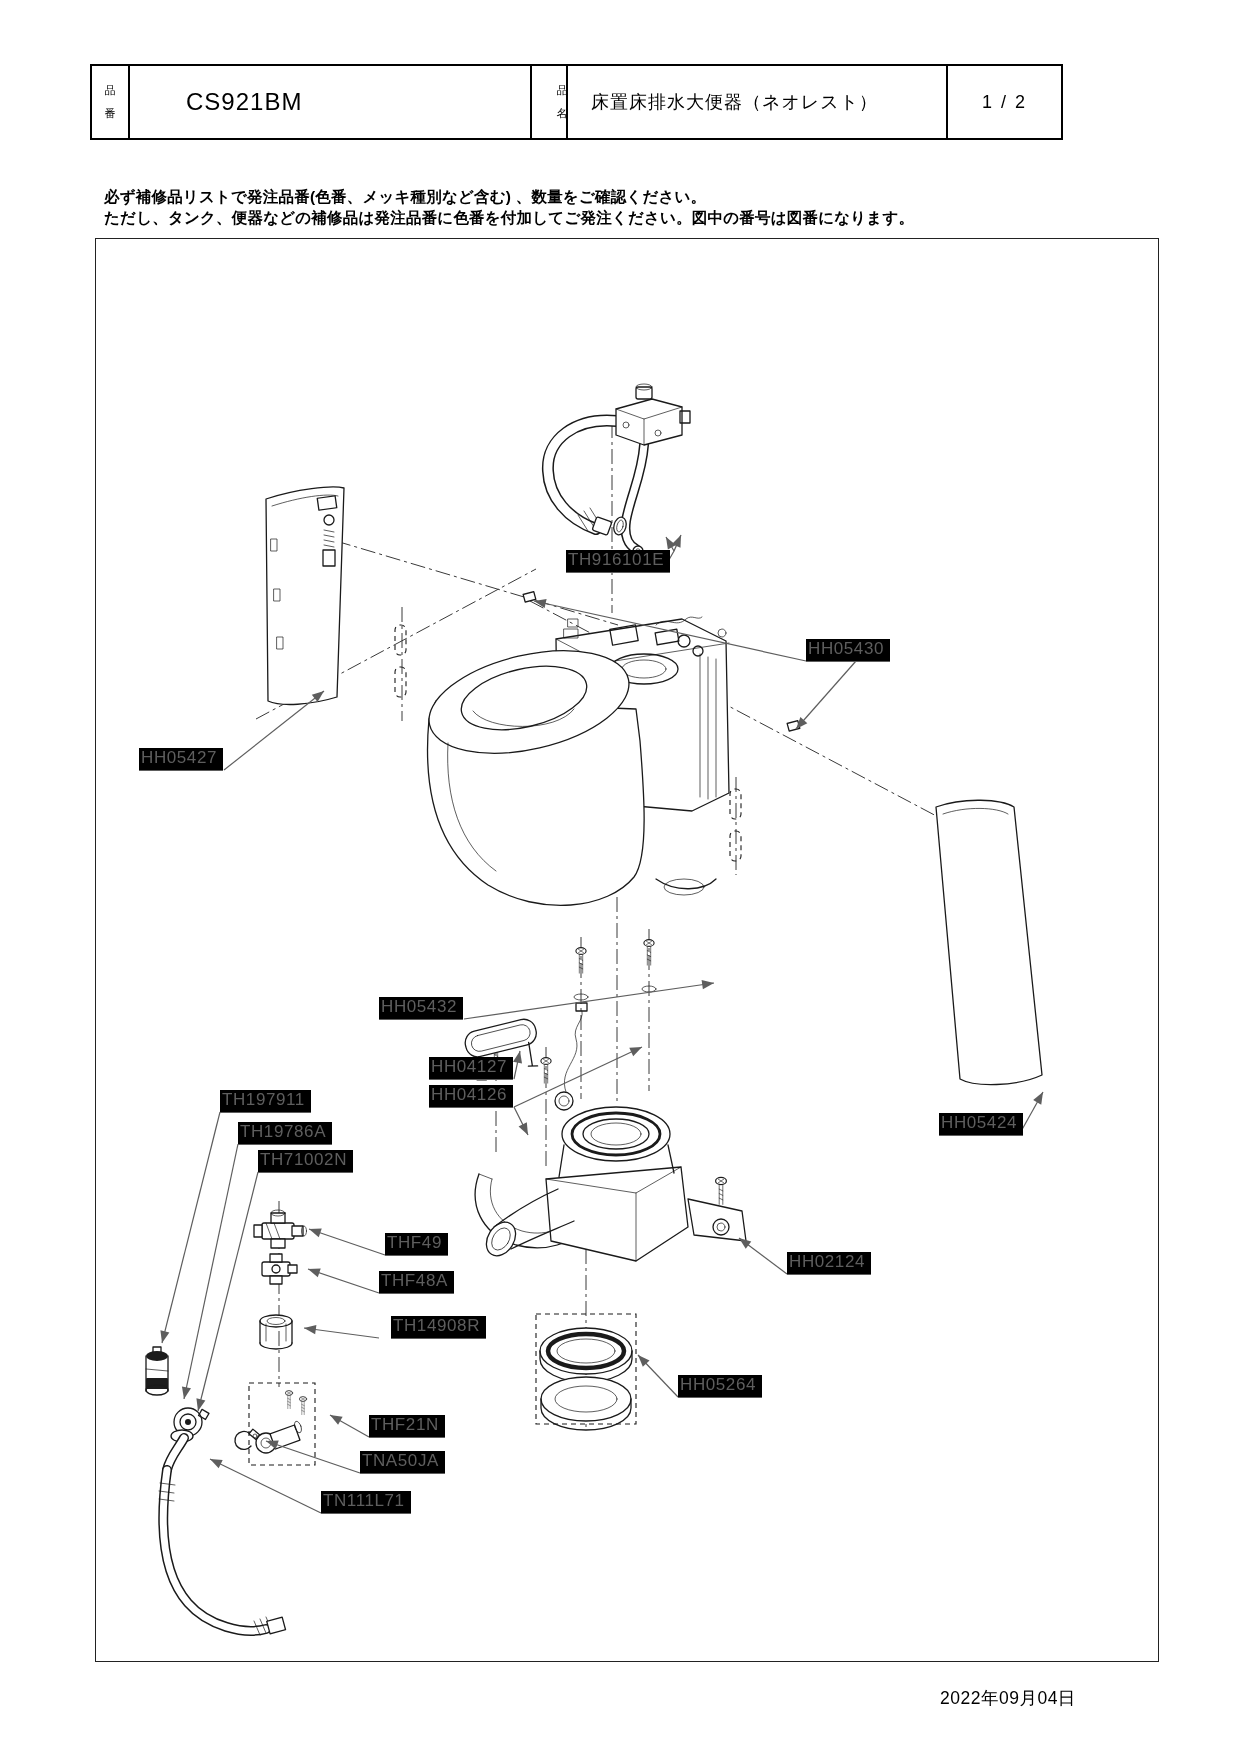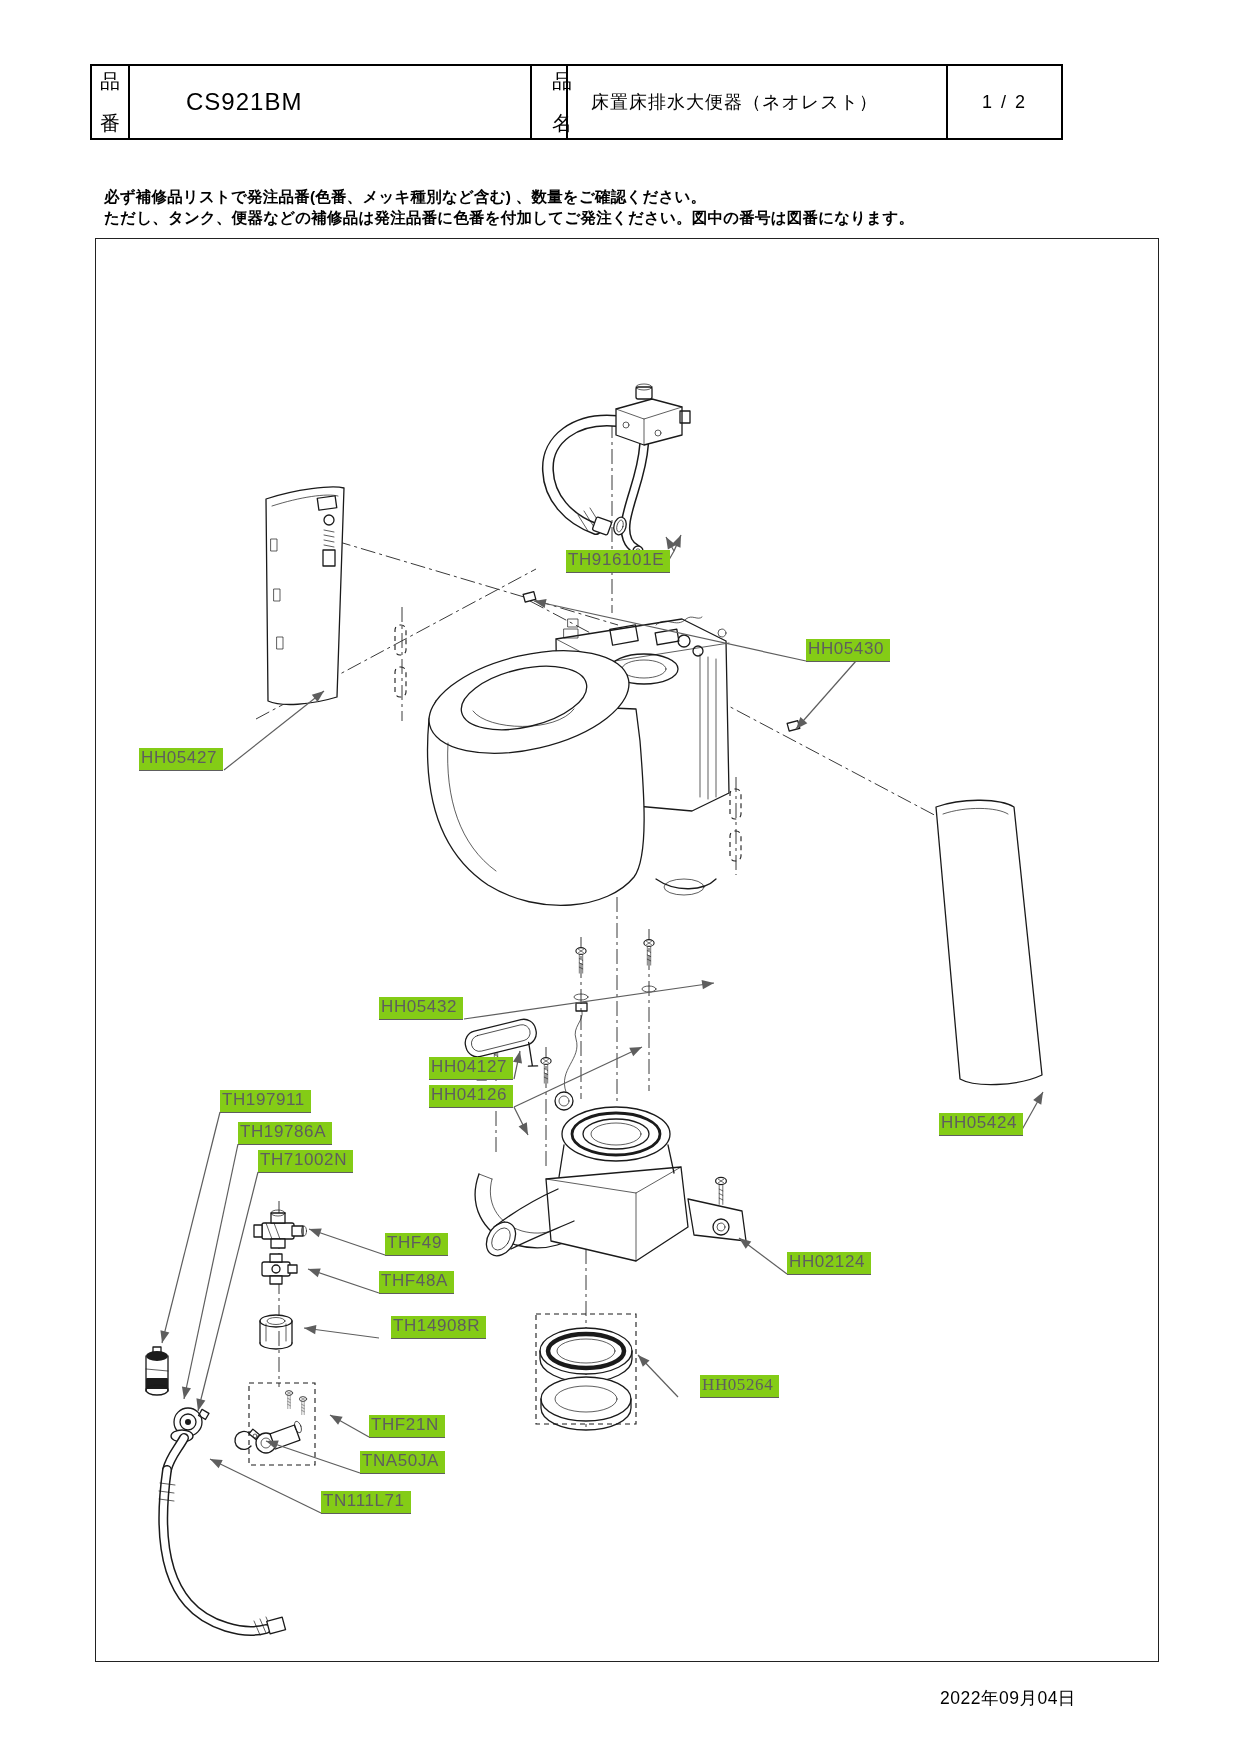--- a/index.html
+++ b/index.html
@@ -3,36 +3,36 @@
 <meta charset="utf-8">
 <style>
   html,body{margin:0;padding:0;background:#ffffff;}
   .page{position:relative;width:1252px;height:1754px;background:#ffffff;
         font-family:"Liberation Sans",sans-serif;color:#000;overflow:hidden;}
   
   .hdr{position:absolute;left:90px;top:64px;width:973px;height:76px;
        border:2px solid #000;display:flex;box-sizing:border-box;}
   .cell{box-sizing:border-box;display:flex;align-items:center;}
   .vlab{width:38px;border-right:2px solid #000;justify-content:center;}
-  .vlab span{display:block;width:1em;font-size:20px;line-height:2.1;word-break:break-all;text-align:right;}
+  .vlab span{display:block;width:1em;font-size:11px;line-height:2.1;word-break:break-all;text-align:right;}
   .pno{width:400px;font-size:24px;padding-left:56px;letter-spacing:1px;}
   .vlab2{border-left:2px solid #000;padding-left:26px;}
   .pname{flex:1;font-size:18px;padding-left:23px;letter-spacing:1px;}
   .pgind{width:115px;border-left:2px solid #000;justify-content:center;font-size:18px;letter-spacing:2px;}
   
   .notice{position:absolute;left:104px;top:186px;font-size:15.5px;line-height:21px;
           font-weight:600;letter-spacing:0.2px;}
   
   .dbox{position:absolute;left:95px;top:238px;width:1062px;height:1422px;
         border:1.5px solid #222;box-sizing:content-box;}
   .dbox svg{position:absolute;left:0;top:0;}
   #label-layer{position:absolute;left:0;top:0;width:100%;height:100%;}
   .part-label{position:absolute;font-size:17px;color:#5e5e5e;letter-spacing:0.6px;
               border-bottom:1.5px solid #5e5e5e;padding:0 6px 3px 2px;white-space:nowrap;
-              background:#84cc16;line-height:19px;}
+              background:#000000;line-height:19px;}
   .date{position:absolute;left:940px;top:1686px;font-size:17.5px;letter-spacing:0.5px;}
   
   svg .s{fill:none;stroke:#1a1a1a;stroke-width:1.3;stroke-linecap:round;stroke-linejoin:round;}
   svg .thin{stroke-width:0.7;}
   svg .th2{stroke-width:2.8;}
   svg .th4{stroke-width:4.5;}
   svg .fw{fill:#ffffff;}
   svg .fd{fill:#1c1c1c;stroke:none;}
   svg .dd{fill:none;stroke:#3a3a3a;stroke-width:1;stroke-dasharray:15 4 3 4;}
   svg .dash{fill:none;stroke:#1a1a1a;stroke-width:1.1;stroke-dasharray:5 4;}
@@ -314,19 +314,19 @@
         <div class="part-label" style="left: 124px; top: 851px;">TH197911</div>
         <div class="part-label" style="left: 142px; top: 883px;">TH19786A</div>
         <div class="part-label" style="left: 162px; top: 911px;">TH71002N</div>
         <div class="part-label" style="left: 289px; top: 994px;">THF49</div>
         <div class="part-label" style="left: 283px; top: 1032px;">THF48A</div>
         <div class="part-label" style="left: 295px; top: 1077px;">TH14908R</div>
         <div class="part-label" style="left: 273px; top: 1176px;">THF21N</div>
         <div class="part-label" style="left: 264px; top: 1212px;">TNA50JA</div>
         <div class="part-label" style="left: 225px; top: 1252px;">TN111L71</div>
         <div class="part-label" style="left: 691px; top: 1013px;">HH02124</div>
-        <div class="part-label" style="left: 604px; top: 1136px; font-family: Liberation Serif, serif;">HH05264</div>
+        <div class="part-label" style="left: 582px; top: 1136px;">HH05264</div>
         <div class="part-label" style="left: 843px; top: 874px;">HH05424</div>
       </div>
   </div>
 
   <div class="date">2022年09月04日</div>
 </div>
 
 </body></html>

